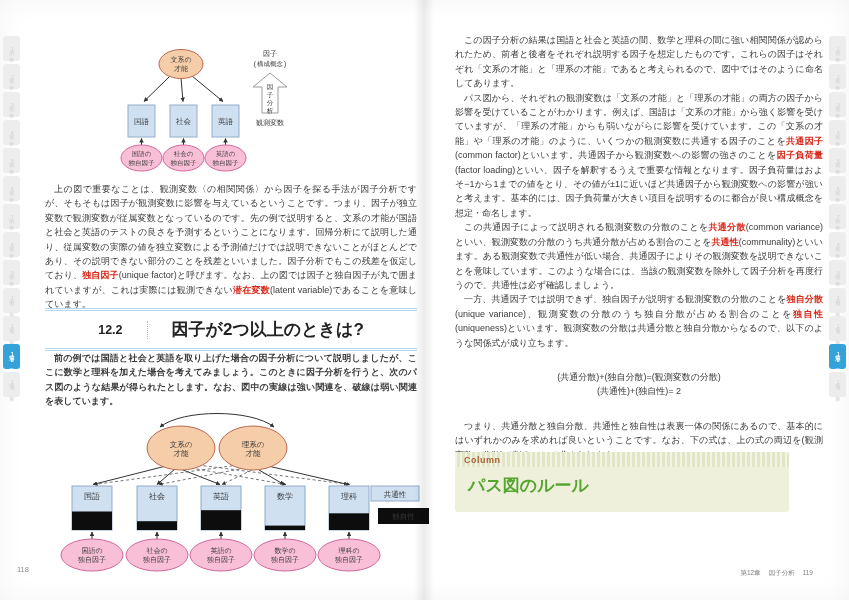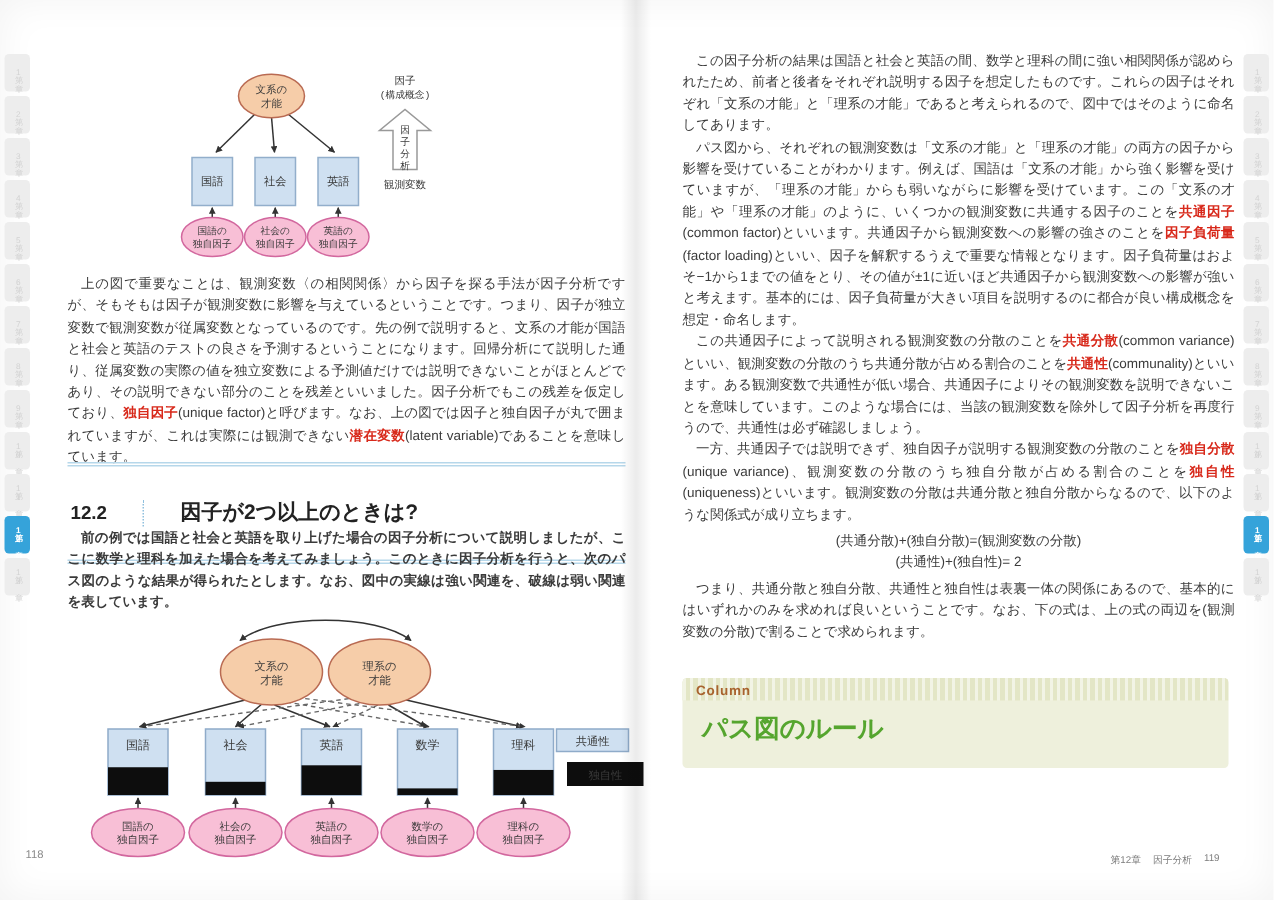--- a/index.html
+++ b/index.html
@@ -26,40 +26,40 @@
   
   .para { font-size:9px; line-height:14.4px; text-align:justify; text-indent:1em; color:#3b3b3b; }
   .em-red { color:#d8291b; font-weight:bold; }
 
   .p-abs { position:absolute; left:45px; width:372px; }
 
   
   .sec-head {
     position:absolute; left:45px; top:308px; width:372px;
     border-top:3px double #b6d7ea; border-bottom:3px double #b6d7ea;
-    padding:22px 2px; display:flex; align-items:center; gap:24px;
+    padding:7px 2px; display:flex; align-items:center; gap:24px;justify-content:center;
   }
   .sec-num { font-weight:bold; font-size:12.5px; color:#222; }
   .sec-sep { width:0; height:18px; border-left:1px dotted #8fc0de; }
-  .sec-title { font-weight:bold; font-size:14px; color:#222; }
+  .sec-title { font-weight:bold; font-size:17px; color:#222; }
 
   
   .diagram { position:absolute; pointer-events:none;font-family:Liberation Mono, monospace; }
   .diagram svg { overflow:visible; display:block; }
   #diagram-one { left:30px; top:35px; width:360px; height:148px; }
   #diagram-two { left:48px; top:408px; width:390px; height:170px; }
   svg text { fill:#3a3a3a; }
 
   
   .right-flow { position:absolute; left:455px; top:33px; width:368px; }
-  .eq-block { margin:3px 0; }
+  .eq-block { margin:20px 0; }
   .eq-line { font-size:9px; line-height:14.4px; text-align:center; color:#3b3b3b; }
 
   
-  .column-box { position:absolute; left:455px; top:452px; width:364px; background:#eef0dc; border-radius:3px; overflow:hidden; }
+  .column-box { position:absolute; left:455px; top:452px; width:334px; background:#eef0dc; border-radius:3px; overflow:hidden; }
   .column-head {
     height:15px; display:flex; align-items:center; padding:0 9px; background:#e3e6c6;
     background-image:repeating-linear-gradient(90deg, rgba(255,255,255,0.55) 0 2px, rgba(255,255,255,0) 2px 5px);
   }
   .column-tag { font-size:9px; font-weight:bold; color:#a8632e; letter-spacing:0.5px; }
   .column-body { padding:7px 13px 10px; }
   .column-title { font-size:17px; font-weight:bold; color:#55a52e; margin-bottom:5px; }
   .column-text { font-size:8px; line-height:12.6px; text-align:justify; text-indent:1em; color:#3b3b3b; }
 
   

